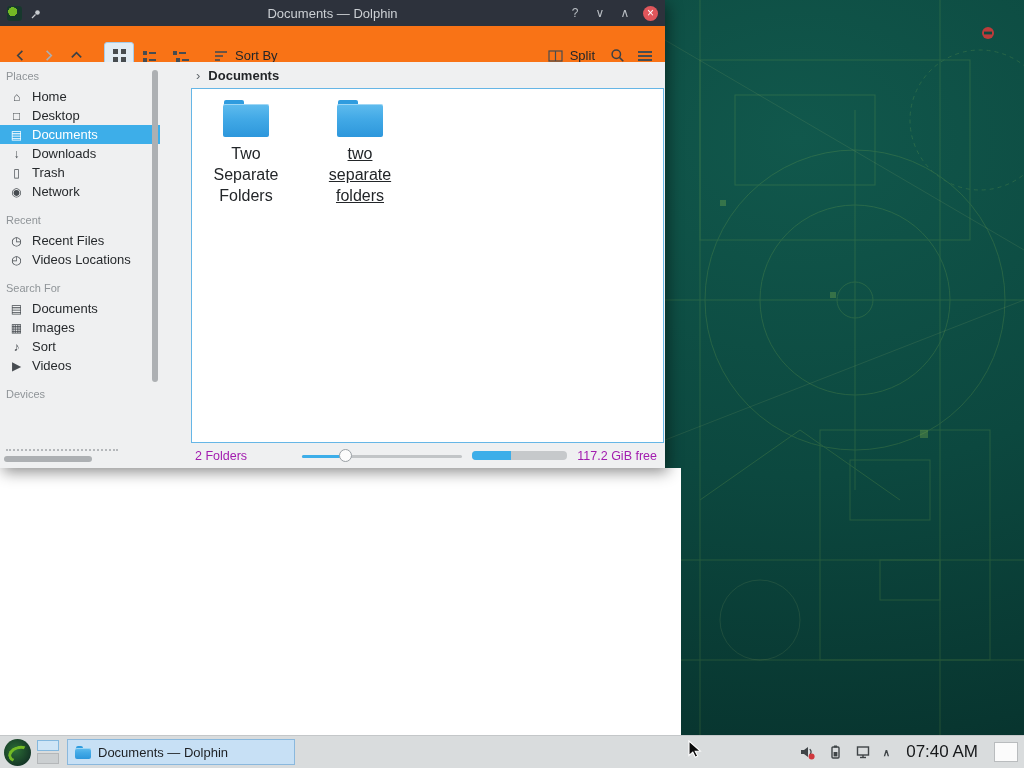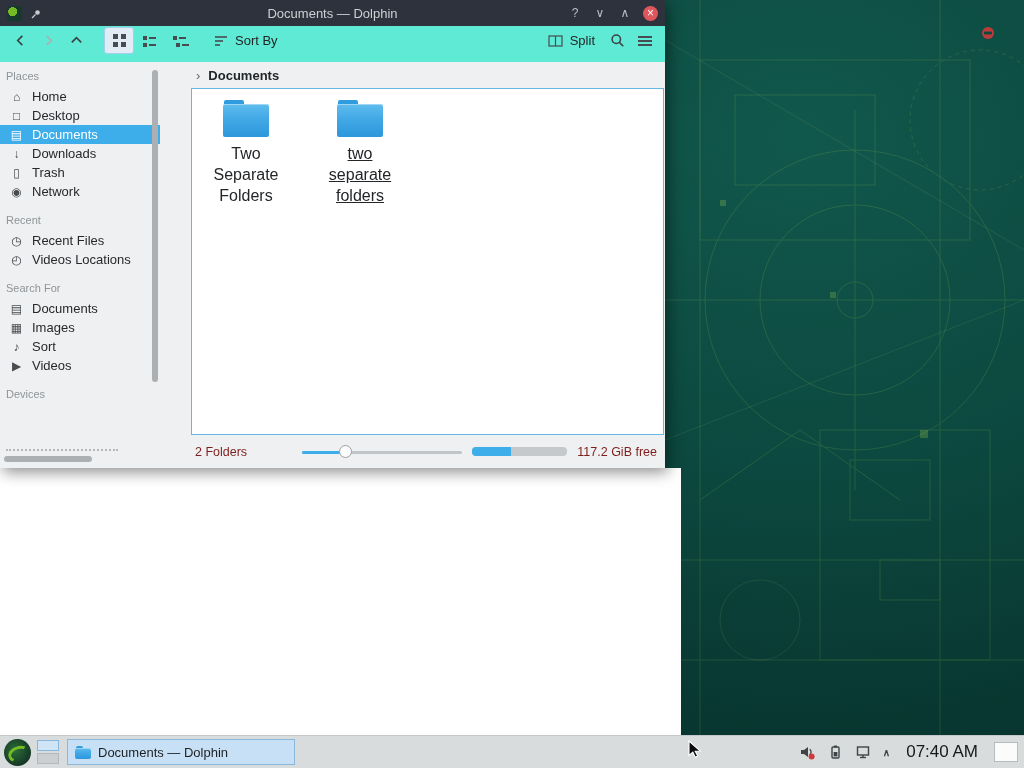--- a/index.html
+++ b/index.html
@@ -21,21 +21,21 @@
   .titlebar { position:relative; height:26px; background:#2d323c; display:flex; align-items:center; padding:0 7px; flex:none; }
   .tb-left { display:flex; align-items:center; gap:7px; z-index:1; }
   .app-ico { width:15px; height:15px; border-radius:3px;
     background: radial-gradient(circle at 38% 38%, #73ba25 0 34%, #17382d 35%); }
   .tb-title { position:absolute; left:0; right:0; text-align:center; color:#ccd0d4; font-size:13px; }
   .tb-right { margin-left:auto; display:flex; align-items:center; gap:11px; z-index:1; }
   .tb-glyph { color:#b9bec3; font-size:12px; line-height:15px; width:14px; text-align:center; }
   .tb-close { width:15px; height:15px; border-radius:50%; background:#e0565b; color:#fff; font-size:12px;
     line-height:14px; text-align:center; }
 
-  .toolbar { height:36px; display:flex; align-items:flex-end; padding:8px 6px; flex:none; background:#5eead4; }
+  .toolbar { height:36px; display:flex; align-items:flex-start; padding:16px 6px; flex:none; background:#f97316; }
   .nav-btn, .vmbtn, .icon-btn { width:28px; height:27px; display:flex; align-items:center; justify-content:center; }
   .vmbtn { width:30px; border:1px solid transparent; border-radius:3px; }
   .vmbtn.active { background:#e2ecf4; border-color:#a6cdeb; }
   .vm-group { display:flex; margin-left:14px; }
   .tool-text-btn { display:flex; align-items:center; gap:7px; height:27px; padding:0 8px; font-size:13px; color:#232629; margin-left:12px; }
   .tool-text-btn.right { margin-left:0; }
   .spacer { flex:1; }
 
   
   .wbody { flex:1; display:flex; min-height:0;gap:25px; }
@@ -60,22 +60,22 @@
   .folder-item { width:84px; display:flex; flex-direction:column; align-items:center; gap:7px; }
   .foldericon { width:46px; height:37px; position:relative; flex:none; }
   .f-tab  { position:absolute; left:1px; top:0; width:20px; height:8px; background:#2f9cdf; border-radius:2px 2px 0 0; }
   .f-body { position:absolute; left:0; top:4px; right:0; bottom:0; border-radius:2px;
     background:linear-gradient(180deg,#5fbcee 0%,#42a9e6 45%,#2d97dc 100%);
     box-shadow: inset 0 1px 0 rgba(255,255,255,.4); }
   .folder-label { font-size:16px; color:#232629; text-align:center; line-height:1.3; width:82px; }
   .folder-item.underlined .folder-label { text-decoration:underline; text-decoration-color:#7c8destination; }
   .folder-item.underlined .folder-label { text-decoration:underline; }
 
-  .statusbar { height:33px; flex:none; display:flex; align-items:center; gap:10px; padding:0 8px 0 10px;
-    font-size:12.5px; color:#7f1d1d; }
+  .statusbar { height:25px; flex:none; display:flex; align-items:center; gap:10px; padding:0 8px 0 10px;
+    font-size:12.5px; color:#a21caf; }
   .slider { width:160px; height:14px; position:relative; flex:none; }
   .sl-track { position:absolute; left:0; right:0; top:6px; height:3px; background:#c2c5c7; border-radius:2px; }
   .sl-fill  { position:absolute; left:0; top:6px; height:3px; width:27%; background:#3daee9; border-radius:2px; }
   .sl-handle{ position:absolute; left:calc(27% - 7px); top:0; width:13px; height:13px; border-radius:50%;
     background:#fcfcfc; border:1px solid #9aa0a5; }
   .diskbar { width:95px; height:9px; border-radius:4px; background:#c6c9cb; overflow:hidden; flex:none; }
   .disk-fill { height:100%; width:41%; background:#3daee9; }
 
   
   .ig { width:13px; height:13px; position:relative; }

